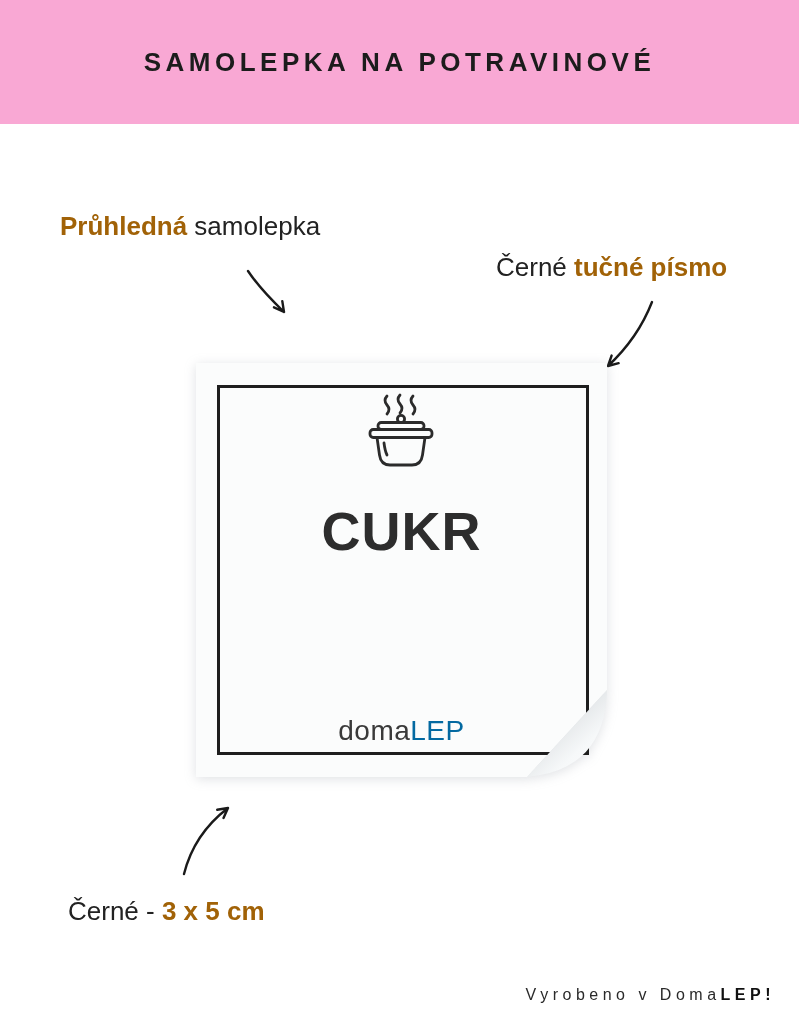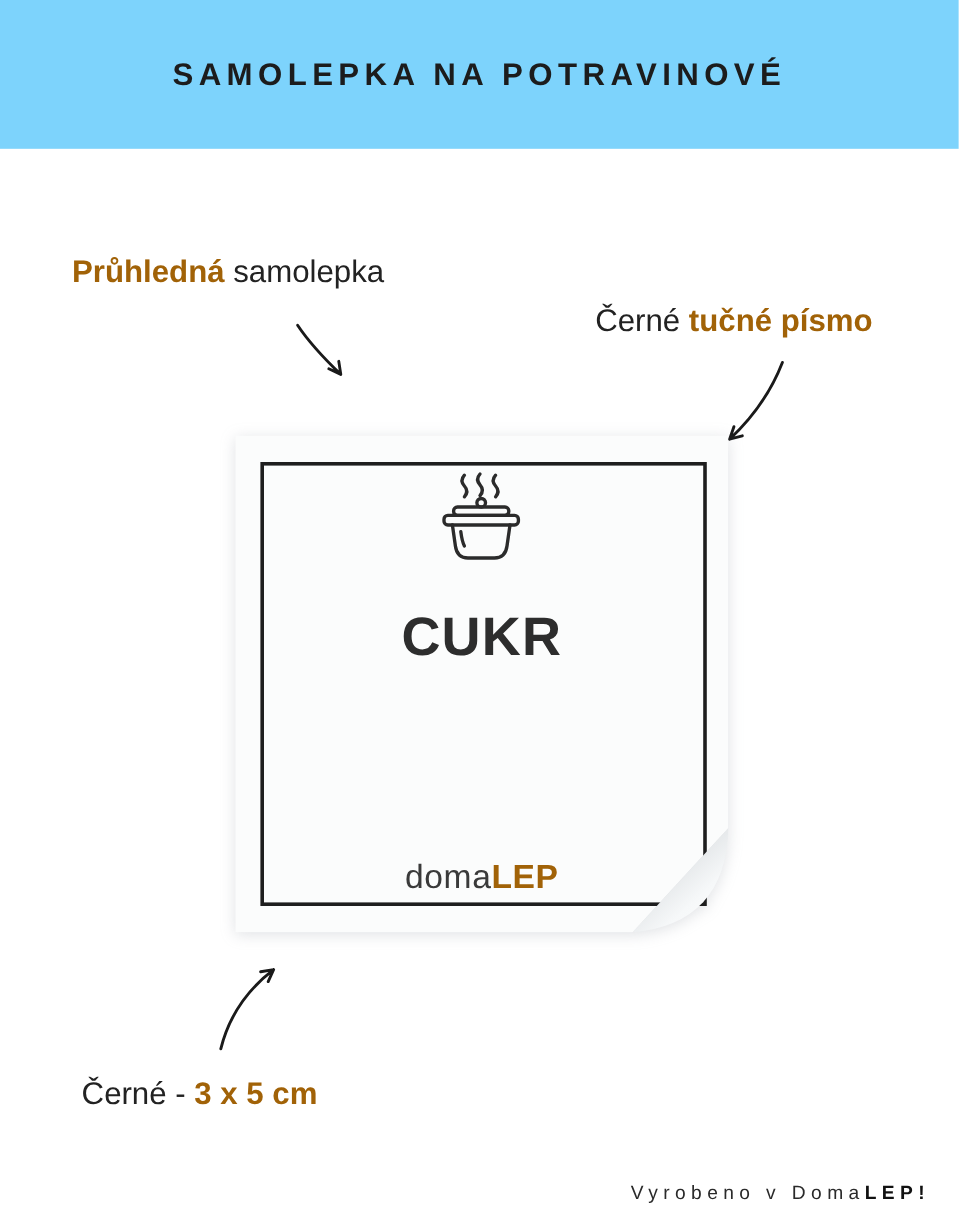--- a/index.html
+++ b/index.html
@@ -5,21 +5,21 @@
   html,body{margin:0;padding:0;}
   body{
     width:799px;height:1020px;position:relative;overflow:hidden;
     background:#ffffff;
     font-family:"Liberation Sans","DejaVu Sans",sans-serif;
     color:#1b1b1b;
   }
   
   .banner{
     position:absolute;left:0;top:0;width:799px;height:124px;
-    background:#7dd3fc;
+    background:#f9a8d4;
     display:flex;flex-direction:column;align-items:center;justify-content:center;
     gap:8px;
   }
   .banner .line{
     font-size:26px;font-weight:bold;letter-spacing:4.5px;color:#1c1c1c;
     white-space:nowrap;
   }
   
   .note{position:absolute;font-size:26px;color:#222;white-space:nowrap;}
   .note b{font-weight:bold;color:#a16207;}
@@ -40,27 +40,27 @@
   .sticker .frame{
     position:absolute;left:21px;top:22px;right:18px;bottom:22px;
     border:3px solid #1e1e1e;
   }
   .pot-icon{position:absolute;left:157px;top:30px;}
   .pot-icon path,.pot-icon rect,.pot-icon circle{
     fill:none;stroke:#2b2b2b;stroke-width:2.8;stroke-linecap:round;stroke-linejoin:round;
   }
   .sticker-title{
     position:absolute;left:0;top:138px;width:100%;text-align:center;
-    font-size:45px;line-height:60px;font-weight:bold;letter-spacing:1px;color:#2d2d2d;
+    font-size:54px;line-height:60px;font-weight:bold;letter-spacing:1px;color:#2d2d2d;
   }
   .brand{
     position:absolute;left:0;top:352px;width:100%;text-align:center;
     font-size:28px;color:#3a3a3a;letter-spacing:0.5px;
   }
-  .brand b{font-weight:bold;color:#a16207;}
+  .brand b{font-weight:normal;color:#0369a1;}
   .curl{position:absolute;left:0;top:0;pointer-events:none;}
   
   .footer{
     position:absolute;right:24px;top:986px;
     font-size:16px;letter-spacing:4.5px;color:#2a2a2a;white-space:nowrap;
   }
   .footer b{font-weight:bold;color:#111;}
 </style>
 </head>
 <body>

